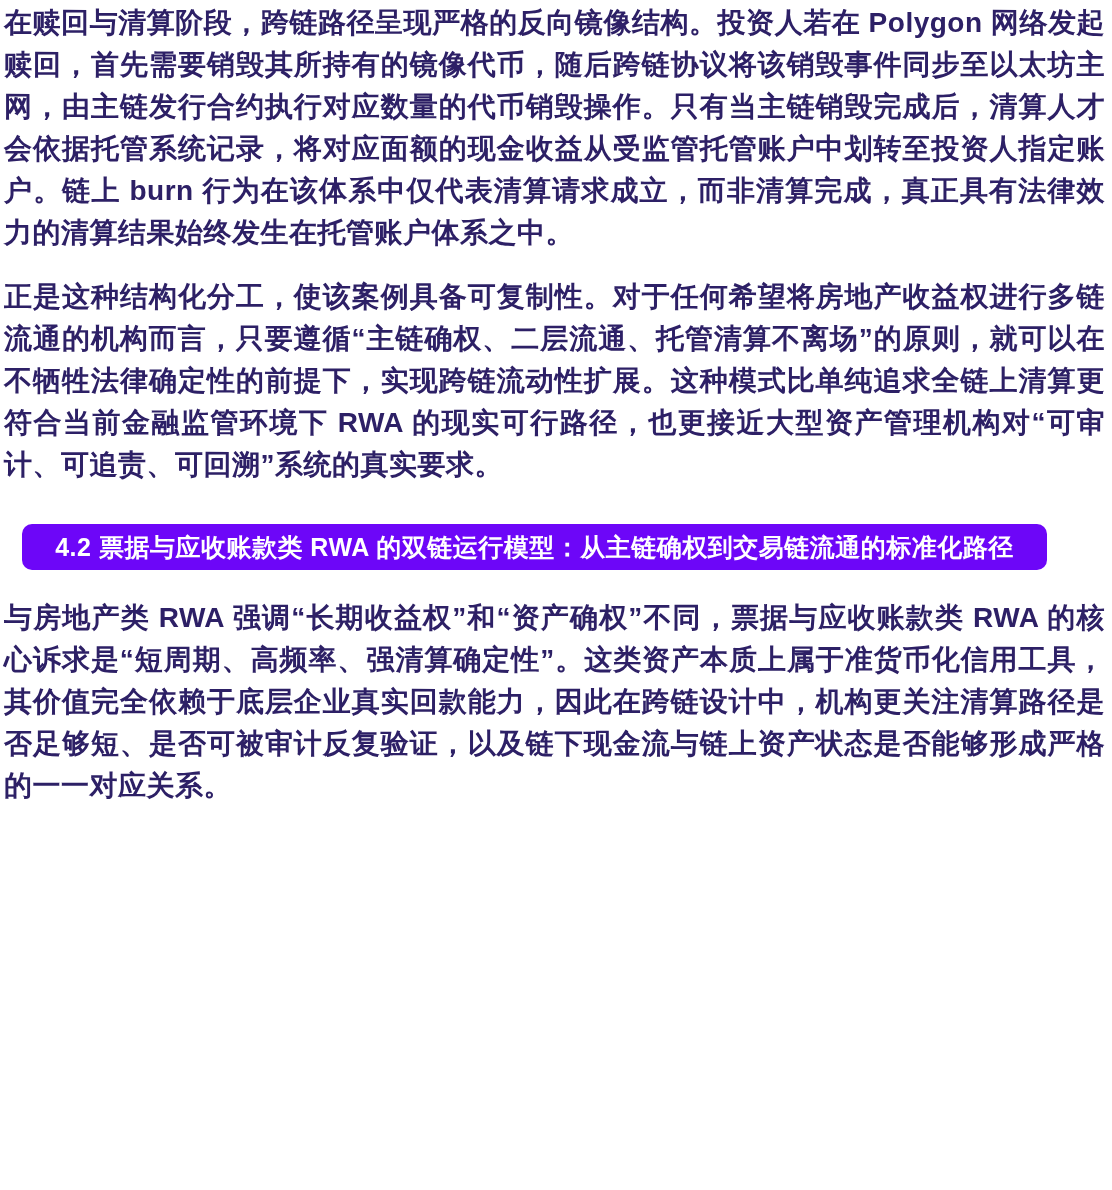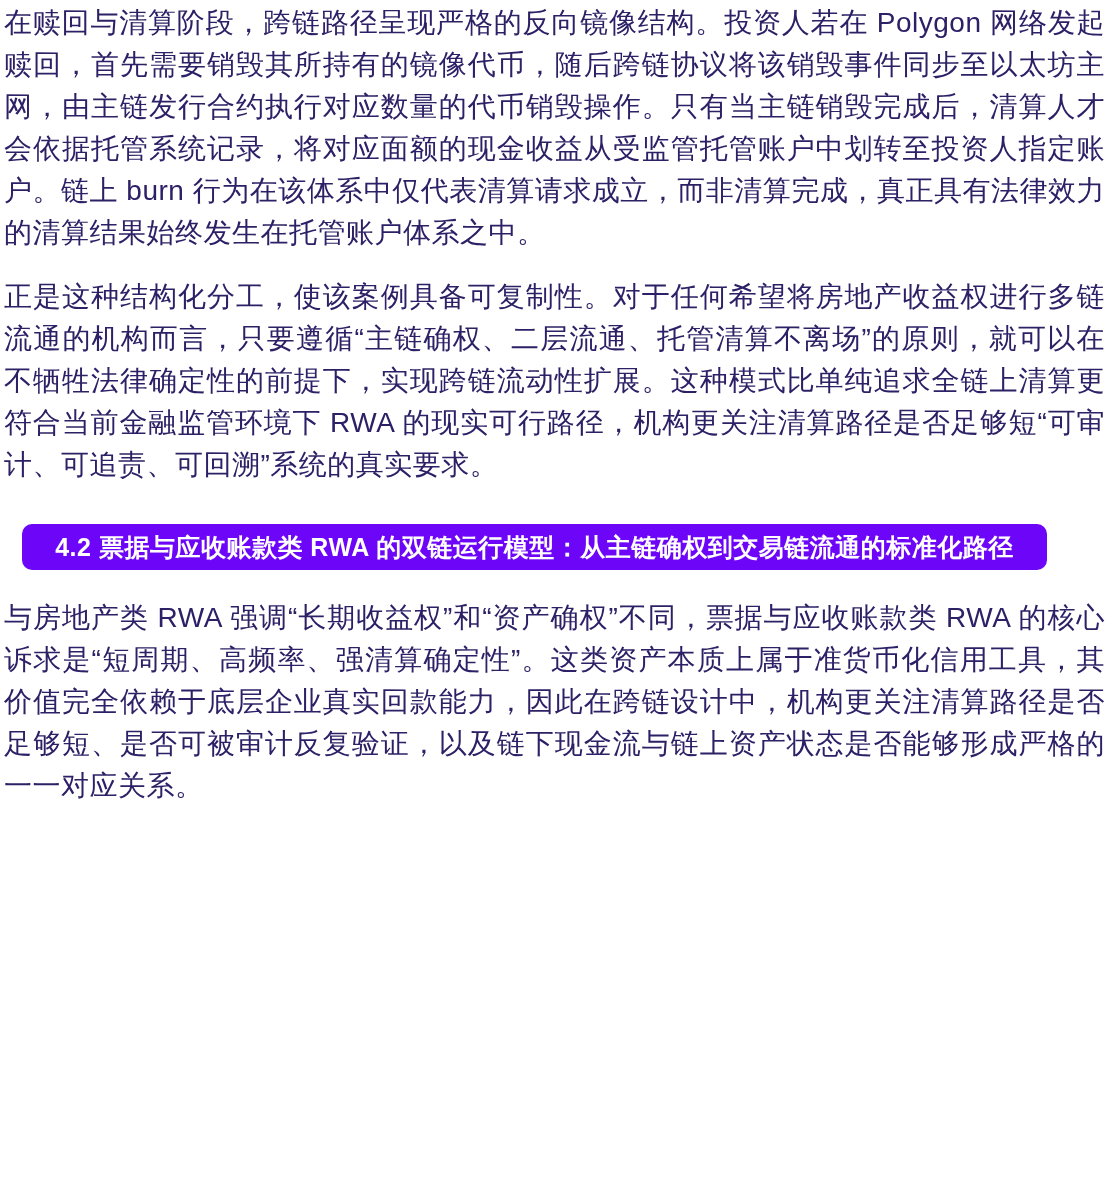--- a/index.html
+++ b/index.html
@@ -25,20 +25,21 @@
     padding: 2px 7px 0 4px;
     color: var(--text);
   }
   p.body-para {
     font-size: 28px;
     line-height: 42px;
     margin: 0 0 22px 0;
     text-align: justify;
     text-justify: inter-character;
     letter-spacing: 0.5px;
+    font-weight: bold;
   }
   h2.section-heading {
     margin: 38px 58px 27px 18px;
     background: var(--heading-bg);
     color: var(--heading-text);
     font-size: 25px;
     line-height: 30px;
     font-weight: bold;
     padding: 8px 16px;
     border-radius: 10px;
@@ -47,19 +48,19 @@
   }
 </style>
 </head>
 <body>
 
 <article data-name="article">
   <p class="body-para" data-name="paragraph-redemption-liquidation">在赎回与清算阶段，跨链路径呈现严格的反向镜像结构。投资人若在 Polygon 网络发起赎回，首先需要销毁其所持有的镜像代币，随后跨链协议将该销毁事件同步至以太坊主网，由主链发行合约执行对应数量的代币销毁操作。只有当主链销毁完成后，清算人才会依据托管系统记录，将对应面额的现金收益从受监管托管账户中划转至投资人指定账户。链上 burn 行为在该体系中仅代表清算请求成立，而非清算完成，真正具有法律效力的清算结果始终发生在托管账户体系之中。</p>
 
 
 
-  <p class="body-para" data-name="paragraph-replicability">正是这种结构化分工，使该案例具备可复制性。对于任何希望将房地产收益权进行多链流通的机构而言，只要遵循“主链确权、二层流通、托管清算不离场”的原则，就可以在不牺牲法律确定性的前提下，实现跨链流动性扩展。这种模式比单纯追求全链上清算更符合当前金融监管环境下 RWA 的现实可行路径，机构更关注清算路径是否足够短“可审计、可追责、可回溯”系统的真实要求。</p>
+  <p class="body-para" data-name="paragraph-replicability">正是这种结构化分工，使该案例具备可复制性。对于任何希望将房地产收益权进行多链流通的机构而言，只要遵循“主链确权、二层流通、托管清算不离场”的原则，就可以在不牺牲法律确定性的前提下，实现跨链流动性扩展。这种模式比单纯追求全链上清算更符合当前金融监管环境下 RWA 的现实可行路径，也更接近大型资产管理机构对“可审计、可追责、可回溯”系统的真实要求。</p>
 
   <h2 class="section-heading" data-name="section-heading-4-2">4.2 票据与应收账款类 RWA 的双链运行模型：从主链确权到交易链流通的标准化路径</h2>
 
   <p class="body-para" data-name="paragraph-receivables-rwa">与房地产类 RWA 强调“长期收益权”和“资产确权”不同，票据与应收账款类 RWA 的核心诉求是“短周期、高频率、强清算确定性”。这类资产本质上属于准货币化信用工具，其价值完全依赖于底层企业真实回款能力，因此在跨链设计中，机构更关注清算路径是否足够短、是否可被审计反复验证，以及链下现金流与链上资产状态是否能够形成严格的一一对应关系。</p>
 
 </article>
 
 </body></html>

